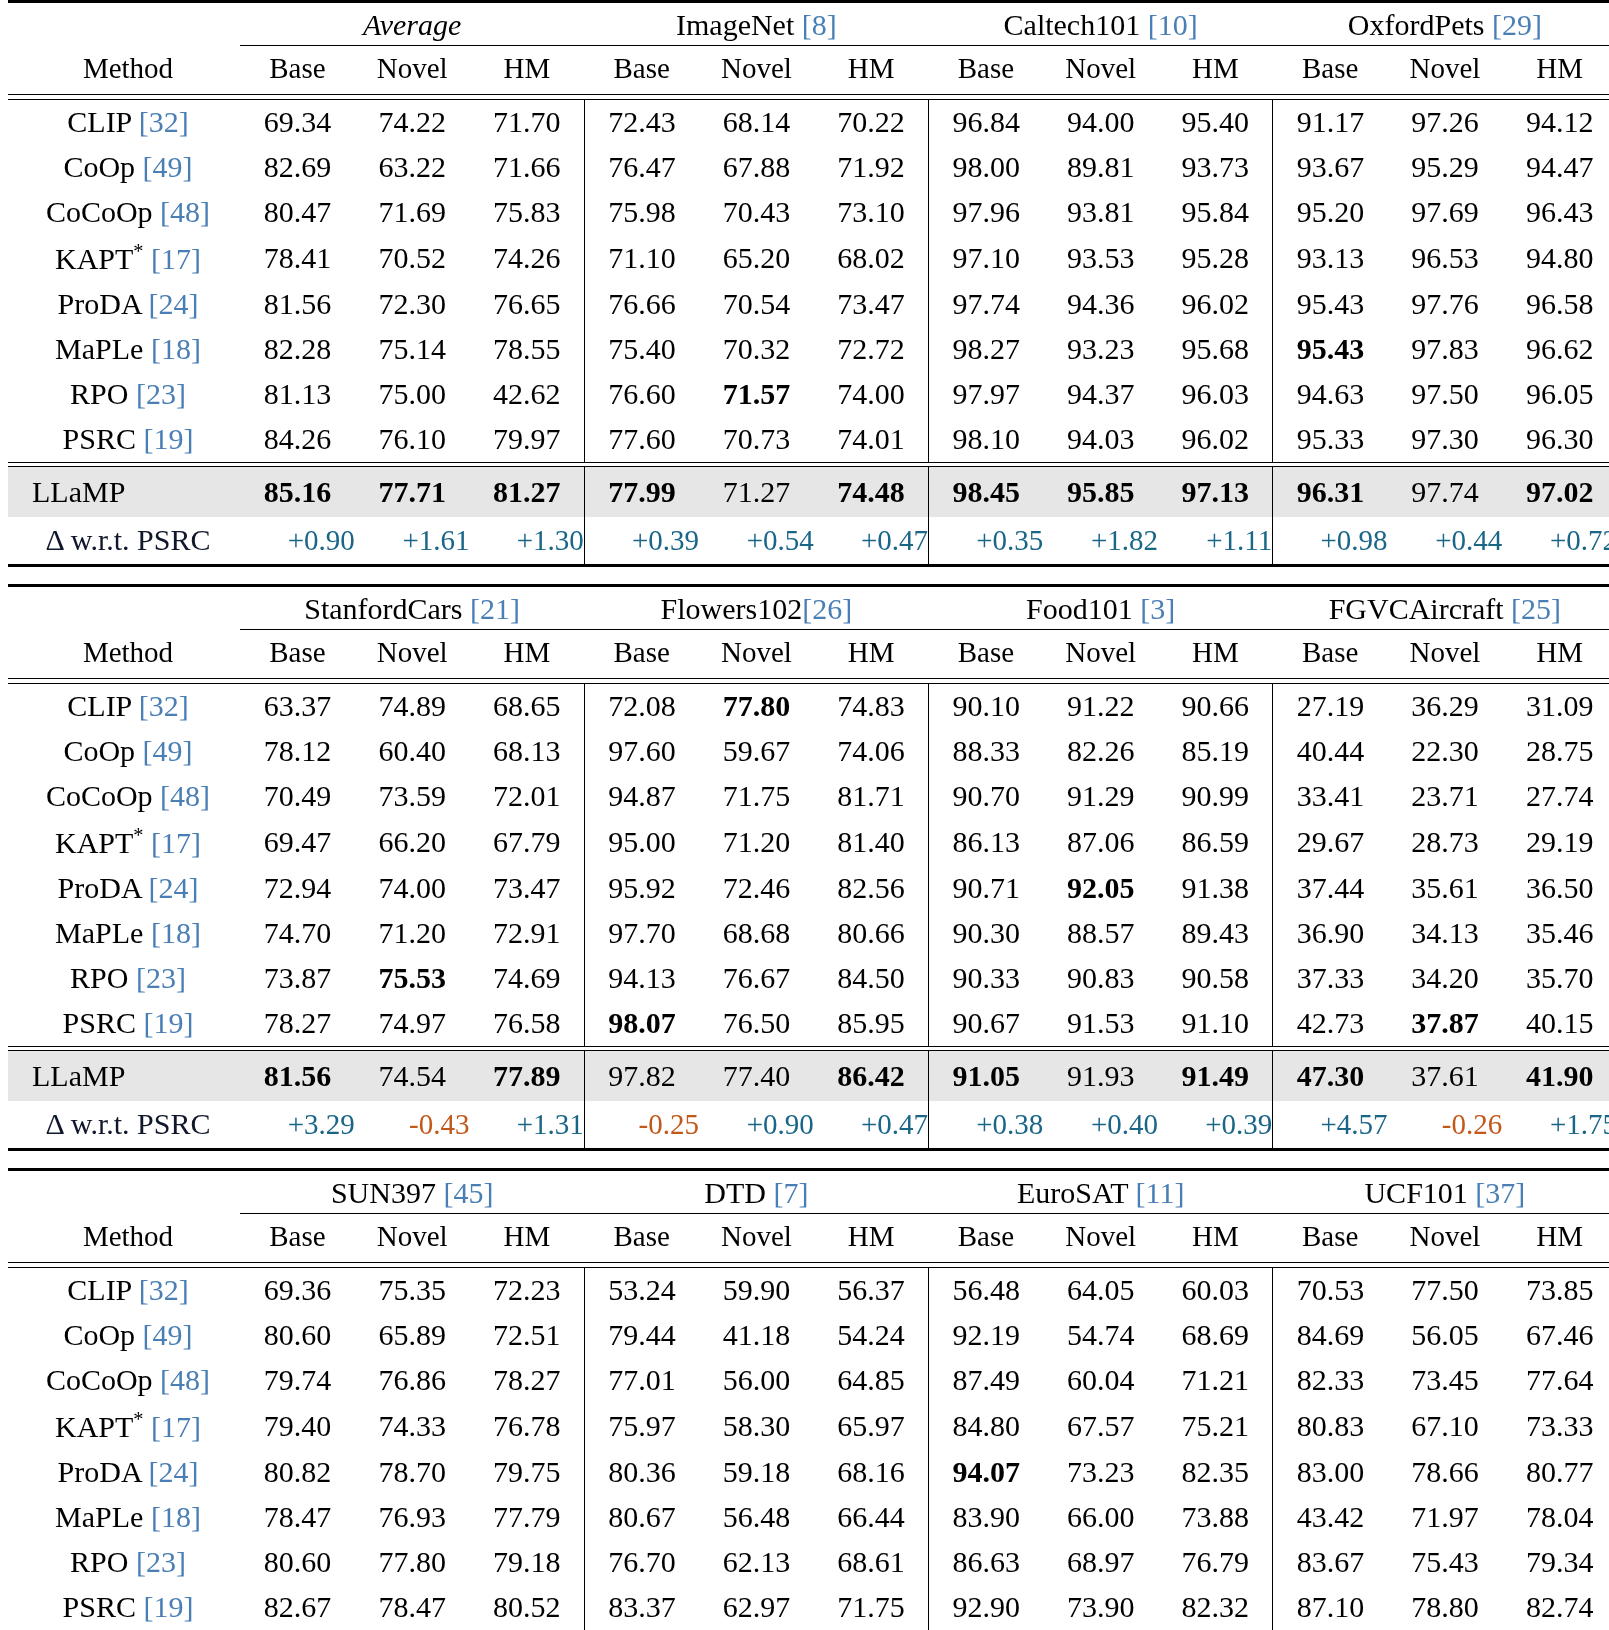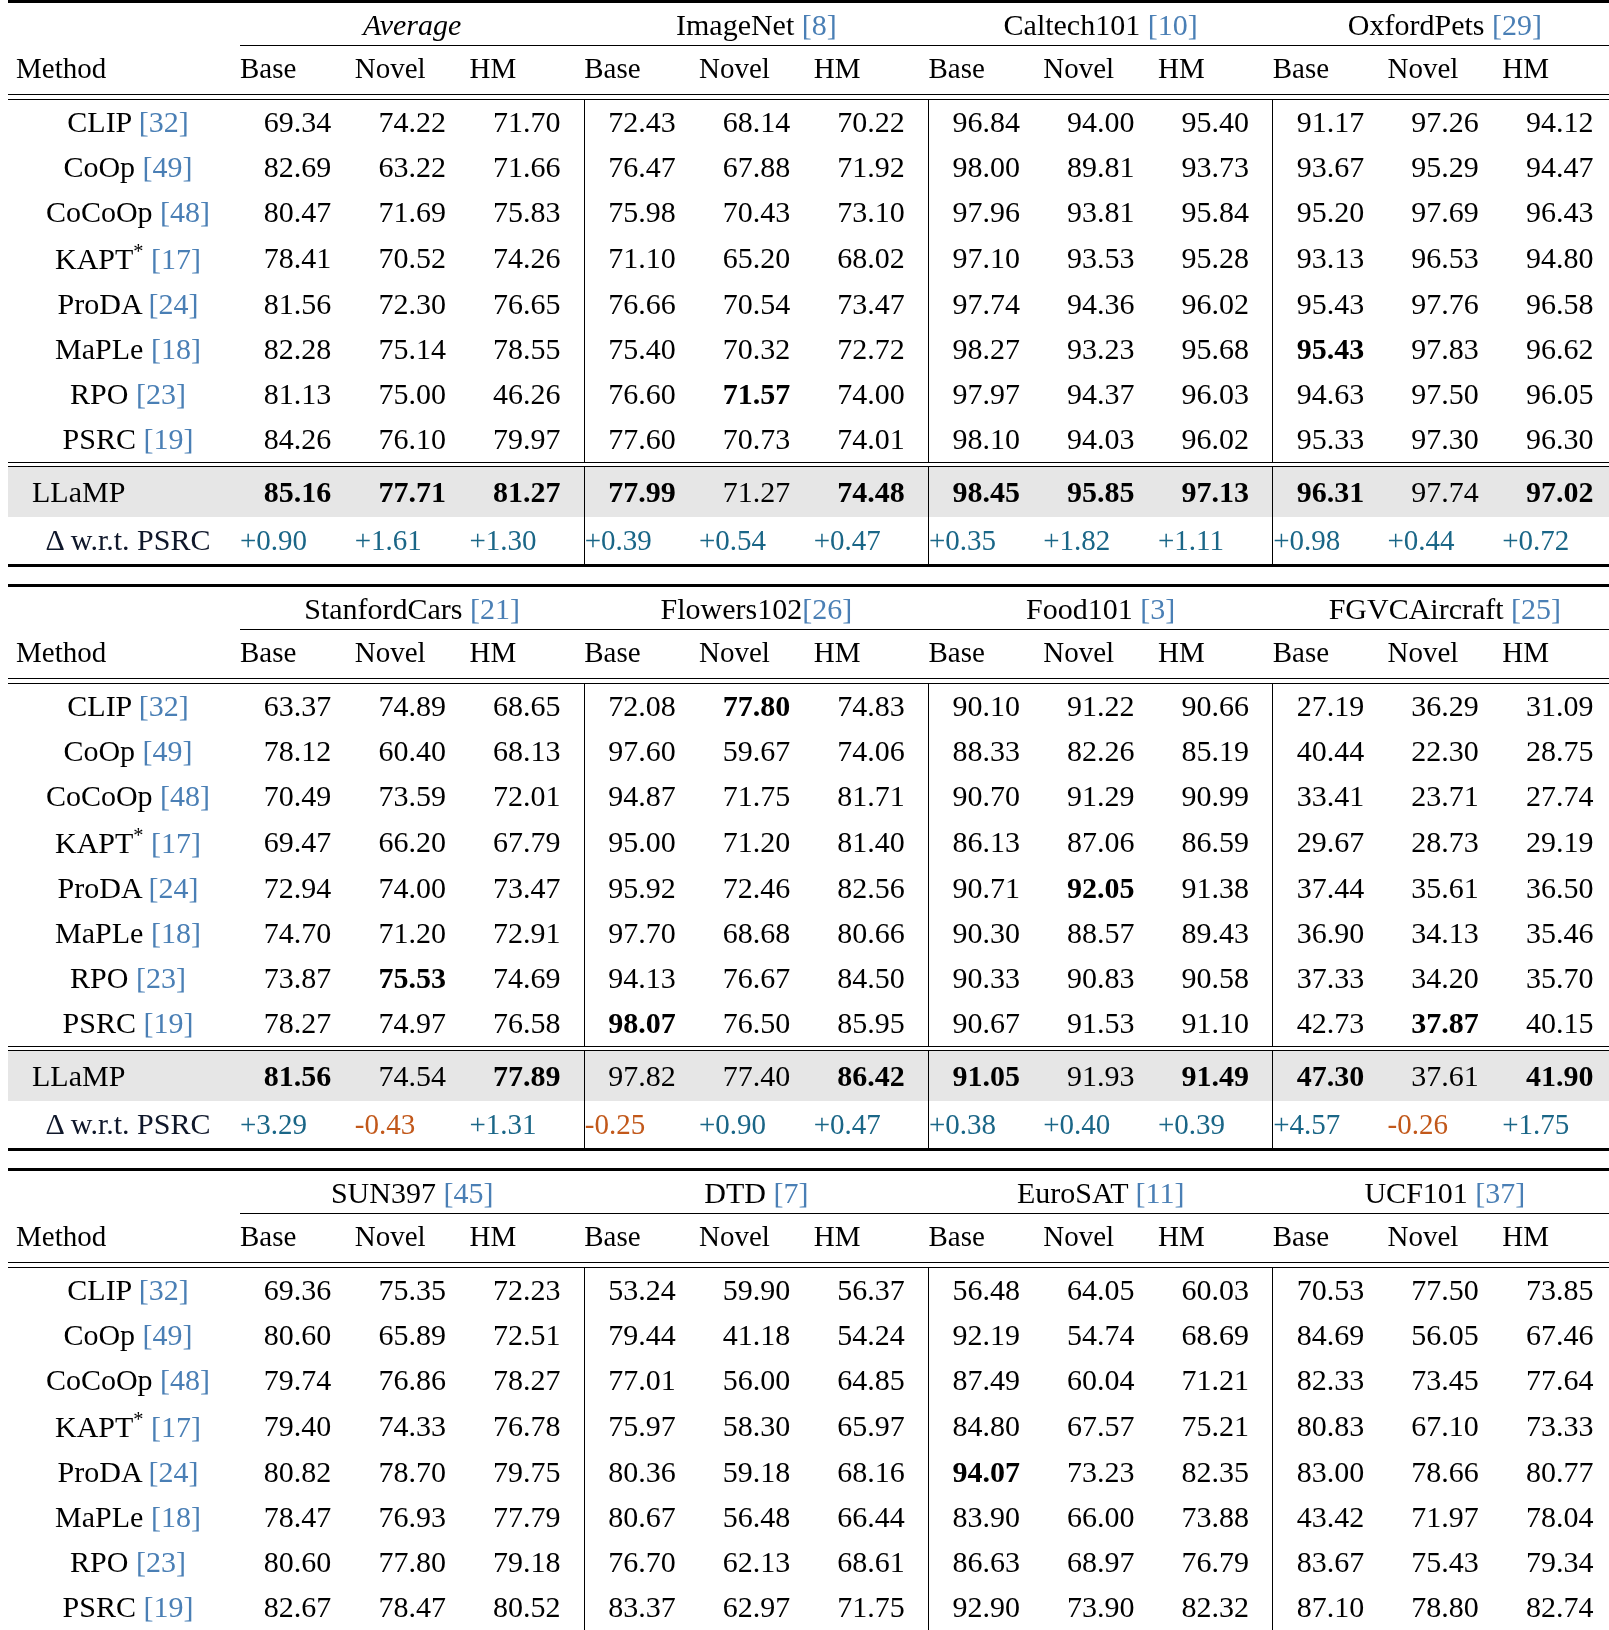--- a/index.html
+++ b/index.html
@@ -60,21 +60,21 @@
     font-size: 30px;
     white-space: nowrap;
   }
   tr.ds-head td.ds-name {
     border-bottom: 1.6px solid #000;
   }
   tr.ds-head td.method-cell { border-bottom: none; }
 
   tr.sub-head td {
     padding: 6px 0 9px 0;
-    text-align: left;
+    text-align: center;
     vertical-align: bottom;
     font-size: 29px;
     white-space: nowrap;
   }
   td.method-label {
     text-align: left;
     padding-left: 8px !important;
     font-size: 30px;
     white-space: nowrap;
   }
@@ -98,21 +98,21 @@
     background: #e6e6e6;
     white-space: nowrap;
   }
   tr.ours td.m-name {
     text-align: left;
     padding-left: 24px;
   }
 
   tr.delta td {
     padding: 6px 0 7px 0;
-    text-align: left;
+    text-align: right;
     font-size: 29px;
     white-space: nowrap;
   }
   tr.delta td.m-name {
     text-align: center;
     padding-left: 8px;
     color: #0f172a;
     font-size: 30px;
   }
 
@@ -263,21 +263,21 @@
             <td class="">93.23</td>
             <td class="">95.68</td>
             <td class="vsep-l b">95.43</td>
             <td class="">97.83</td>
             <td class="">96.62</td>
           </tr>
           <tr class="data">
             <td class="m-name"><span>RPO</span> <span class="cite">[23]</span></td>
             <td class="">81.13</td>
             <td class="">75.00</td>
-            <td class="">46.26</td>
+            <td class="">42.62</td>
             <td class="vsep-l">76.60</td>
             <td class="b">71.57</td>
             <td class="">74.00</td>
             <td class="vsep-l">97.97</td>
             <td class="">94.37</td>
             <td class="">96.03</td>
             <td class="vsep-l">94.63</td>
             <td class="">97.50</td>
             <td class="">96.05</td>
           </tr>

